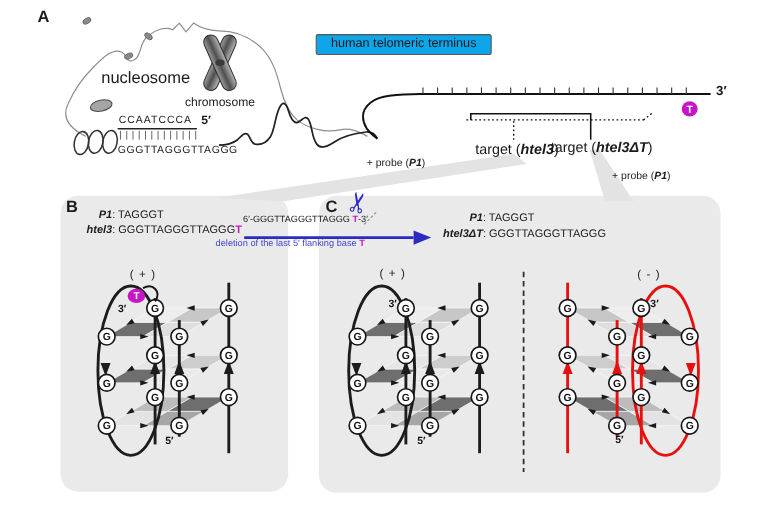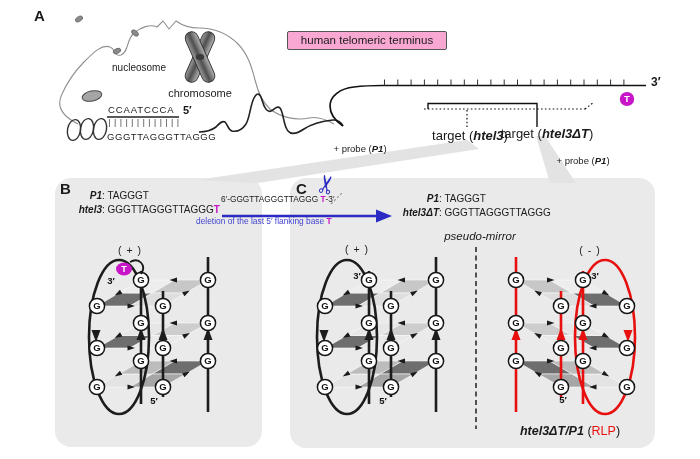--- a/index.html
+++ b/index.html
@@ -308,25 +308,25 @@
         <circle cx="583" cy="361" r="7.6" fill="#fff" stroke="#161616" stroke-width="1.5"></circle>
         <text x="583" y="364.4" class="gq-g">G</text>
         <circle cx="516" cy="361" r="7.6" fill="#fff" stroke="#161616" stroke-width="1.5"></circle>
         <text x="516" y="364.4" class="gq-g">G</text>
         <text x="595" y="279" class="gq-end">3′</text>
         <text x="563" y="403" class="gq-end">5′</text>
       </g>
   </svg>
 
   <div class="txt panel-letter" style="left:34px;top:7px">A</div>
-  <div class="txt" style="left:104px;top:62px;width:70px;font-size:10px">
+  <div class="txt" style="left:92px;top:62px;width:70px;font-size:15px">
       <span class="ctr" style="display:block">nucleosome</span>
     </div>
   <div class="txt ctr" style="left:158px;top:87px;width:84px;font-size:11px">chromosome</div>
-  <div class="txt ctr" style="left:287px;top:31px;width:158px;font-size:11.5px;border:1.2px solid #555;background:#f9a8d4;padding:2px 0;border-radius:2px">human telomeric terminus</div>
+  <div class="txt ctr" style="left:287px;top:31px;width:158px;font-size:11.5px;border:1.2px solid #555;background:#0ea5e9;padding:2px 0;border-radius:2px">human telomeric terminus</div>
 
   <div class="txt seq-letters" style="left:108px;top:105px">CCAATCCCA</div>
   <div class="txt b" style="left:183px;top:104px;font-size:11px">5′</div>
   <div class="txt seq-letters" style="left:107px;top:132px;letter-spacing:.55px">GGGTTAGGGTTAGGG</div>
 
   <div class="txt b" style="left:651px;top:76px;font-size:12px">3′</div>
 
   <div class="txt ctr small-label" style="left:425px;top:129px;width:90px">
     <span>target (</span><span class="nm">htel3</span><span>)</span>
   </div>
@@ -362,20 +362,16 @@
 
   <div class="txt panel-letter" style="left:296px;top:180px">C</div>
   <div class="txt sline" style="left:340px;top:193px">
     <span class="nm" style="width:99px">P1</span>
       <span>: TAGGGT</span>
   </div>
   <div class="txt sline" style="left:340px;top:207px">
     <span class="nm" style="width:99px">htel3ΔT</span>
       <span>: GGGTTAGGGTTAGGG</span>
   </div>
-  <div class="txt ctr" style="left:428px;top:230px;width:104px;font-size:11.5px;font-style:italic">pseudo-mirror</div>
   <div class="txt ctr pol" style="left:333px;top:243px;width:48px">( + )</div>
   <div class="txt ctr pol" style="left:566px;top:244px;width:48px">( - )</div>
-  <div class="txt ctr caption" style="left:487px;top:424px;width:166px">
-    <span class="nm">htel3ΔT/P1</span><span> (</span><span class="red">RLP</span><span>)</span>
-  </div>
 
 </div>
 
 </body></html>

